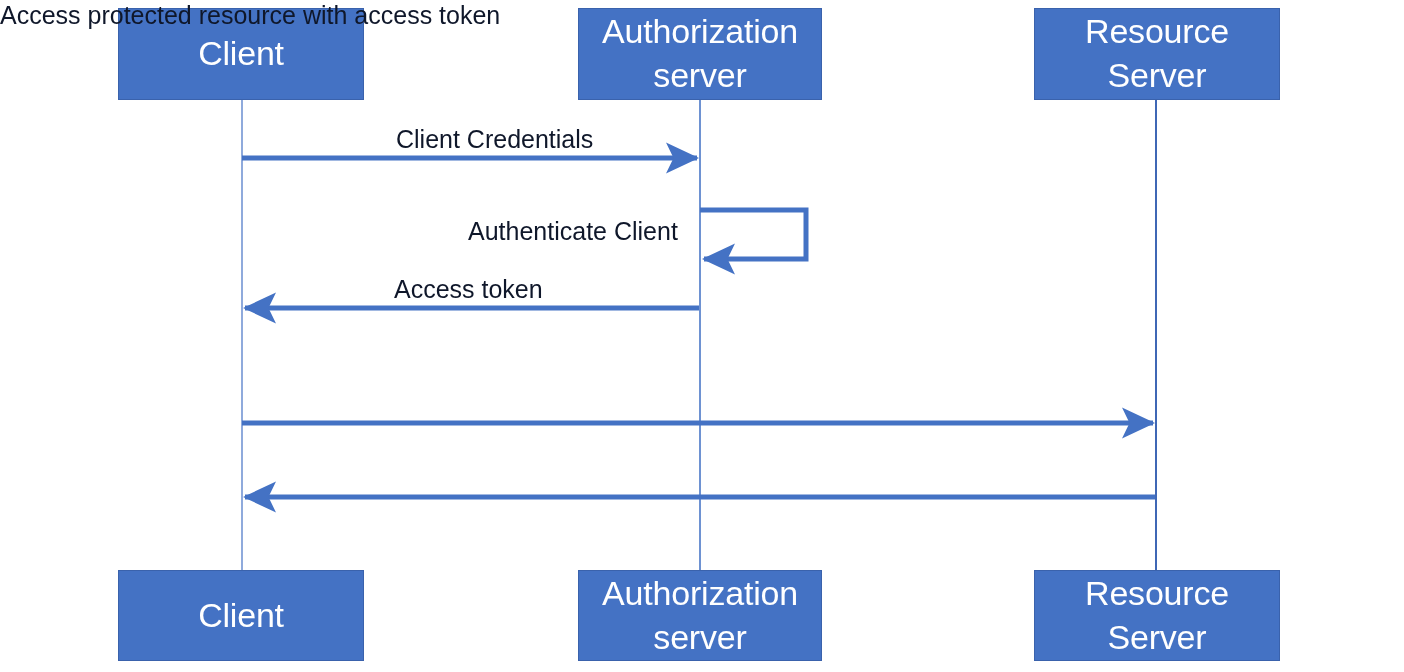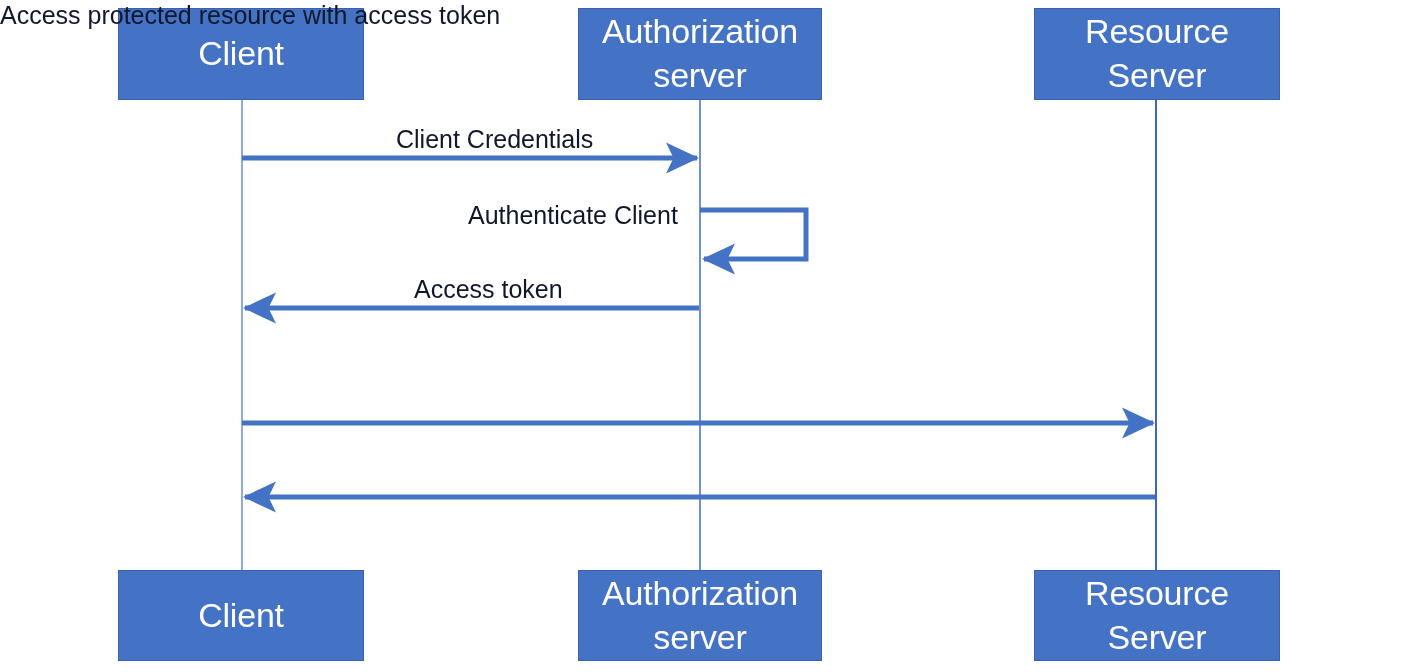--- a/index.html
+++ b/index.html
@@ -70,22 +70,22 @@
   
   .msg-label {
     position: absolute;
     color: #0f172a;
     font-size: 25px;
     line-height: 1.2;
     white-space: nowrap;
     font-weight: 400;
   }
   #label-client-credentials   { left: 396px;  top: 124px; }
-  #label-authenticate-client  { left: 468px;  top: 200px; }
-  #label-access-token         { left: 414px;  top: 274px; }
+  #label-authenticate-client  { left: 468px;  top: 216px; }
+  #label-access-token         { left: 394px;  top: 274px; }
   #label-protected-response   { left: 520px;  top: 464px; }
 </style>
 </head>
 <body>
 
 <div id="canvas">
 
   <div class="lifeline" id="lifeline-client"></div>
   <div class="lifeline" id="lifeline-authserver"></div>
   <div class="lifeline" id="lifeline-resourceserver"></div>

